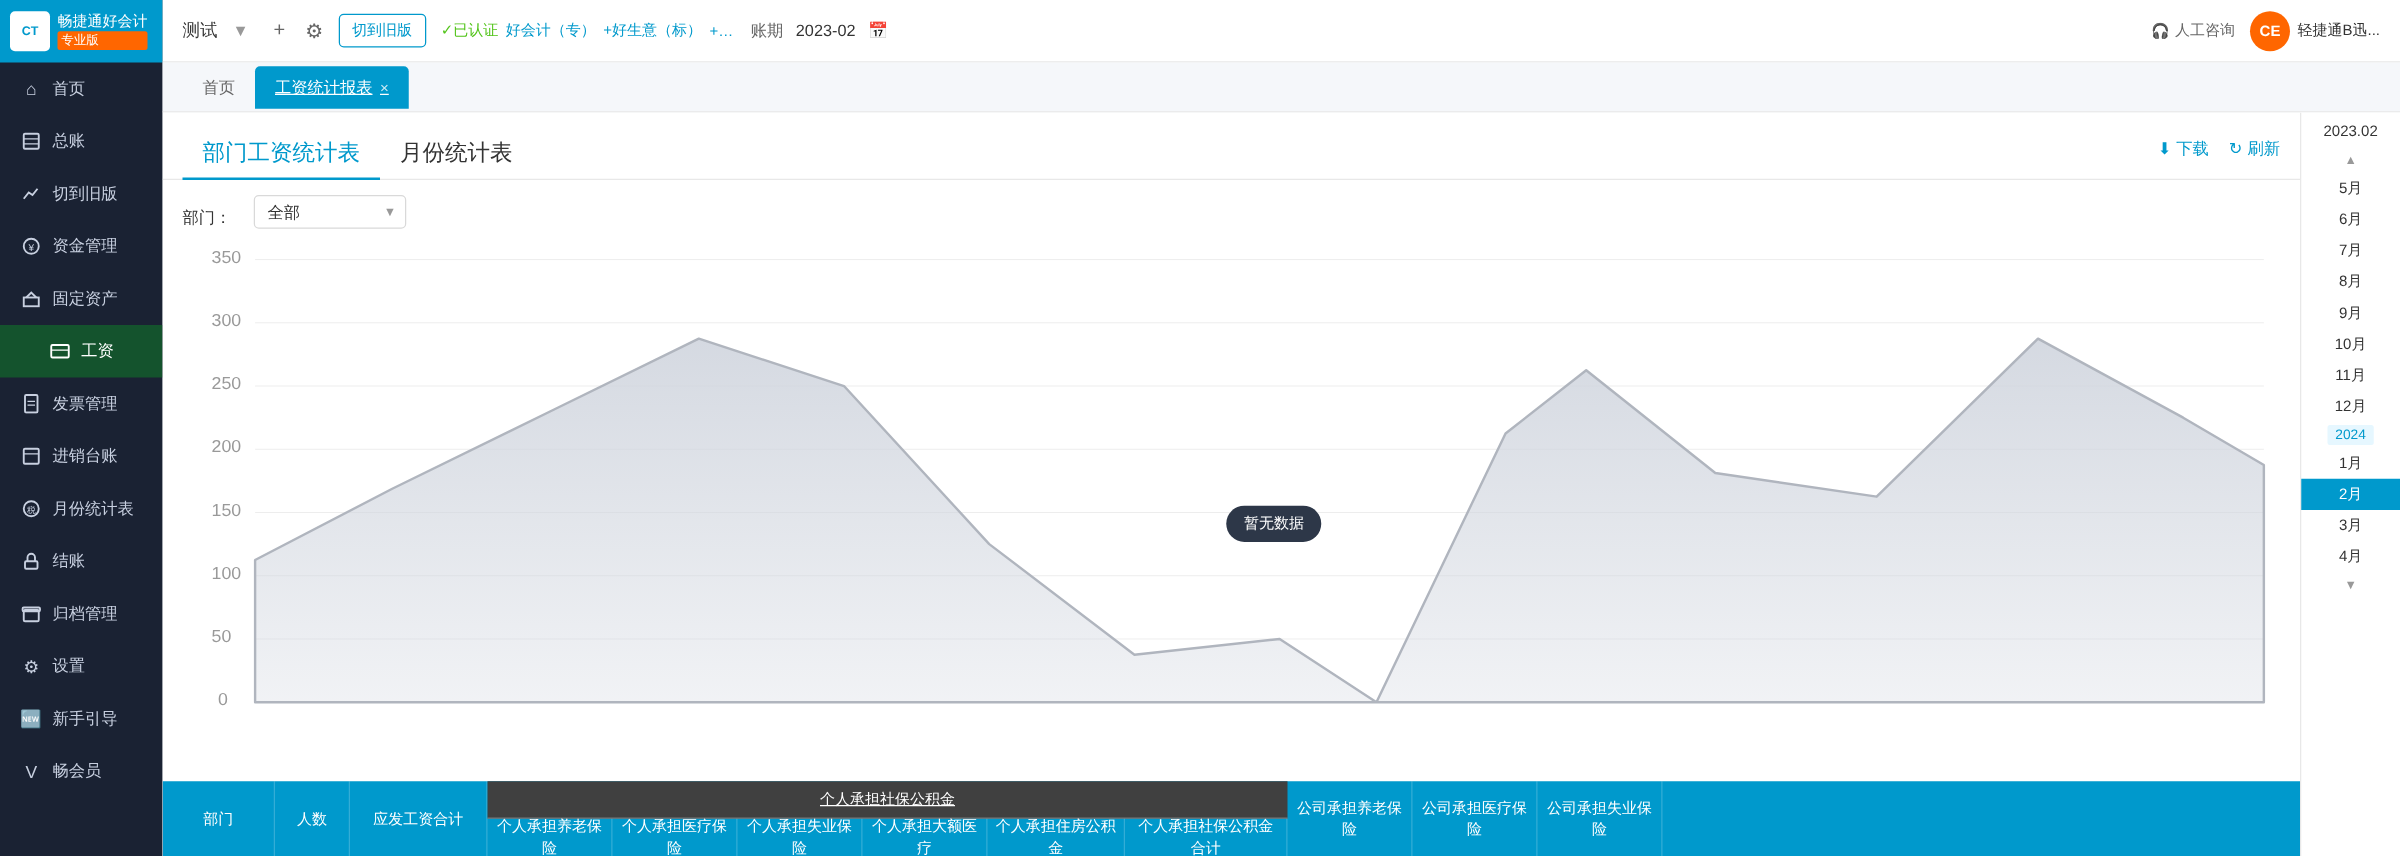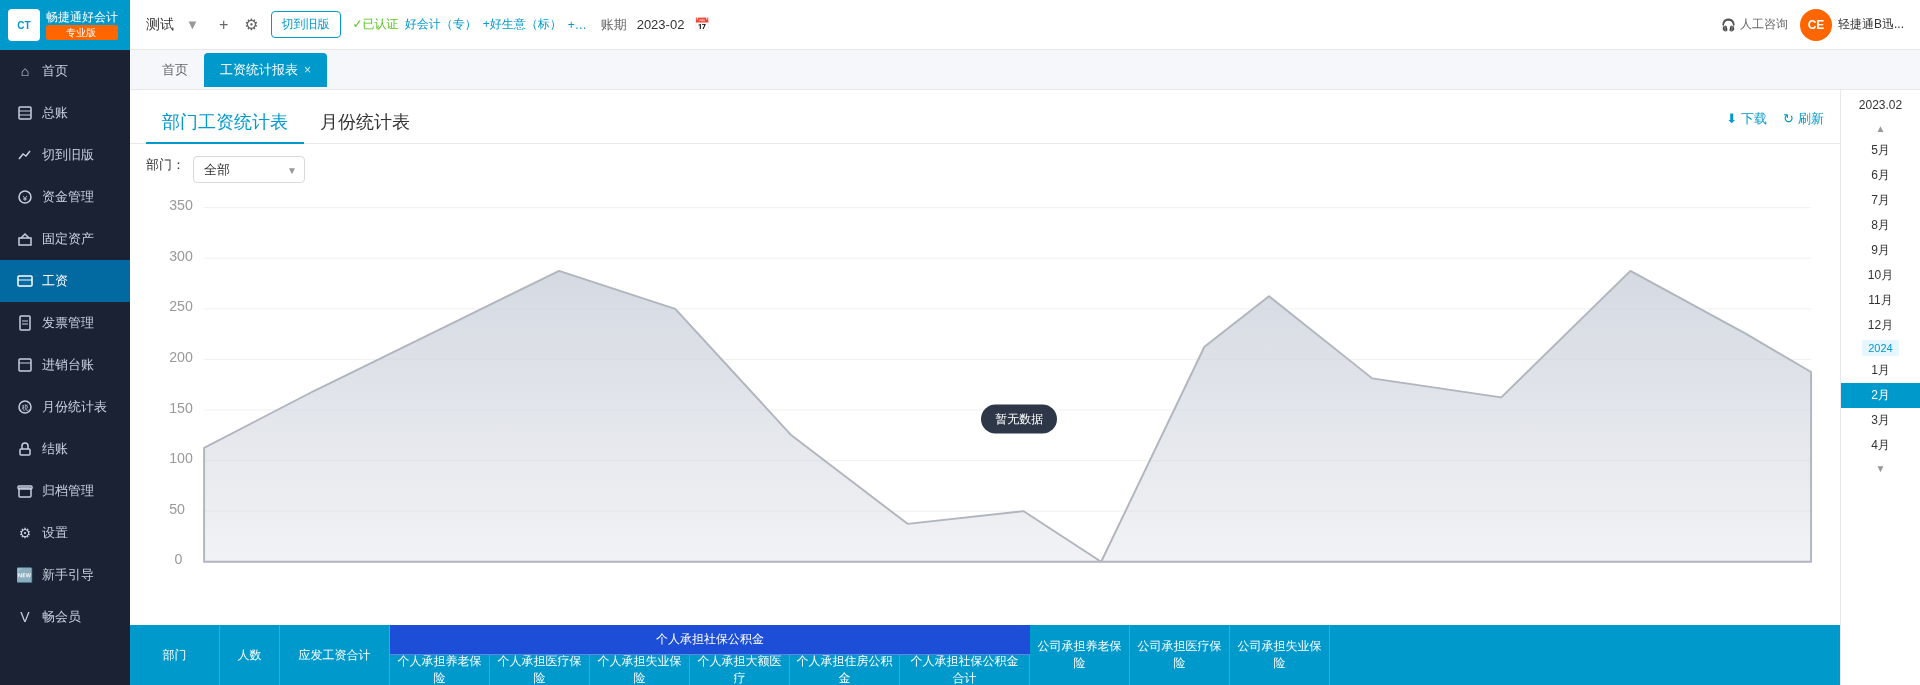--- a/index.html
+++ b/index.html
@@ -38,38 +38,38 @@
     }
     .sidebar-logo-text {
       font-size: 12px;
       color: white;
       line-height: 1.3;
     }
     .sidebar-logo-text .sub {
       font-size: 10px;
       background: #ff6600;
       color: white;
-      padding: 1px 20px;
+      padding: 1px 3px;
       border-radius: 2px;
     }
     .sidebar-nav {
       flex: 1;
       overflow-y: auto;
     }
     .sidebar-item {
       display: flex;
       align-items: center;
       gap: 8px;
       padding: 12px 16px;
       cursor: pointer;
       color: #c8d0e0;
       font-size: 13px;
       transition: background 0.2s;
     }
-    .sidebar-item.active { background: #0369a1; color: white; }
+    .sidebar-item.active { background: #14532d; color: white; justify-content: center; }
     .sidebar-item .nav-icon {
       width: 18px;
       height: 18px;
       display: flex;
       align-items: center;
       justify-content: center;
       font-size: 14px;
       flex-shrink: 0;
     }
 
@@ -181,20 +181,21 @@
       font-size: 13px;
       color: #666;
       border-radius: 4px 4px 0 0;
       display: flex;
       align-items: center;
       gap: 6px;
     }
     .tab-item.active {
       background: #0099cc;
       color: white;
+      text-decoration: underline;
     }
     .tab-close {
       font-size: 12px;
       cursor: pointer;
       color: rgba(255,255,255,0.8);
     }
 
     
     .content {
       flex: 1;
@@ -246,39 +247,39 @@
       align-items: center;
       gap: 4px;
       color: #0099cc;
       cursor: pointer;
       font-size: 13px;
     }
 
     
     .filterbar {
       display: flex;
-      align-items: flex-start;
+      align-items: flex-end;
       padding: 12px 16px;
-      gap: 8px;
+      gap: 18px;
       flex-shrink: 0;
     }
     .filter-label {
       color: #333;
       font-size: 13px;
     }
     .filter-select {
       border: 1px solid #d9d9d9;
       border-radius: 4px;
       padding: 5px 24px 5px 10px;
       font-size: 13px;
       color: #333;
       background: white;
       cursor: pointer;
       appearance: none;
-      width: 112px;
+      width: 122px;
     }
     .filter-select-wrapper {
       position: relative;
       display: inline-block;
     }
     .filter-select-arrow {
       position: absolute;
       right: 8px;
       top: 50%;
       transform: translateY(-50%);
@@ -307,26 +308,27 @@
     .th-cell {
       display: flex;
       align-items: center;
       justify-content: center;
       text-align: center;
       font-size: 12px;
       border-right: 1px solid rgba(255,255,255,0.2);
       padding: 4px 6px;
     }
     .th-group-header {
-      background: #1d4ed8;
+      background: #404040;
       color: white;
       text-align: center;
       padding: 4px;
       font-size: 12px;
       border-bottom: 1px solid rgba(255,255,255,0.2);
+      text-decoration: underline;
     }
 
     
     .right-panel {
       width: 80px;
       background: white;
       border-left: 1px solid #e8e8e8;
       display: flex;
       flex-direction: column;
       align-items: center;

